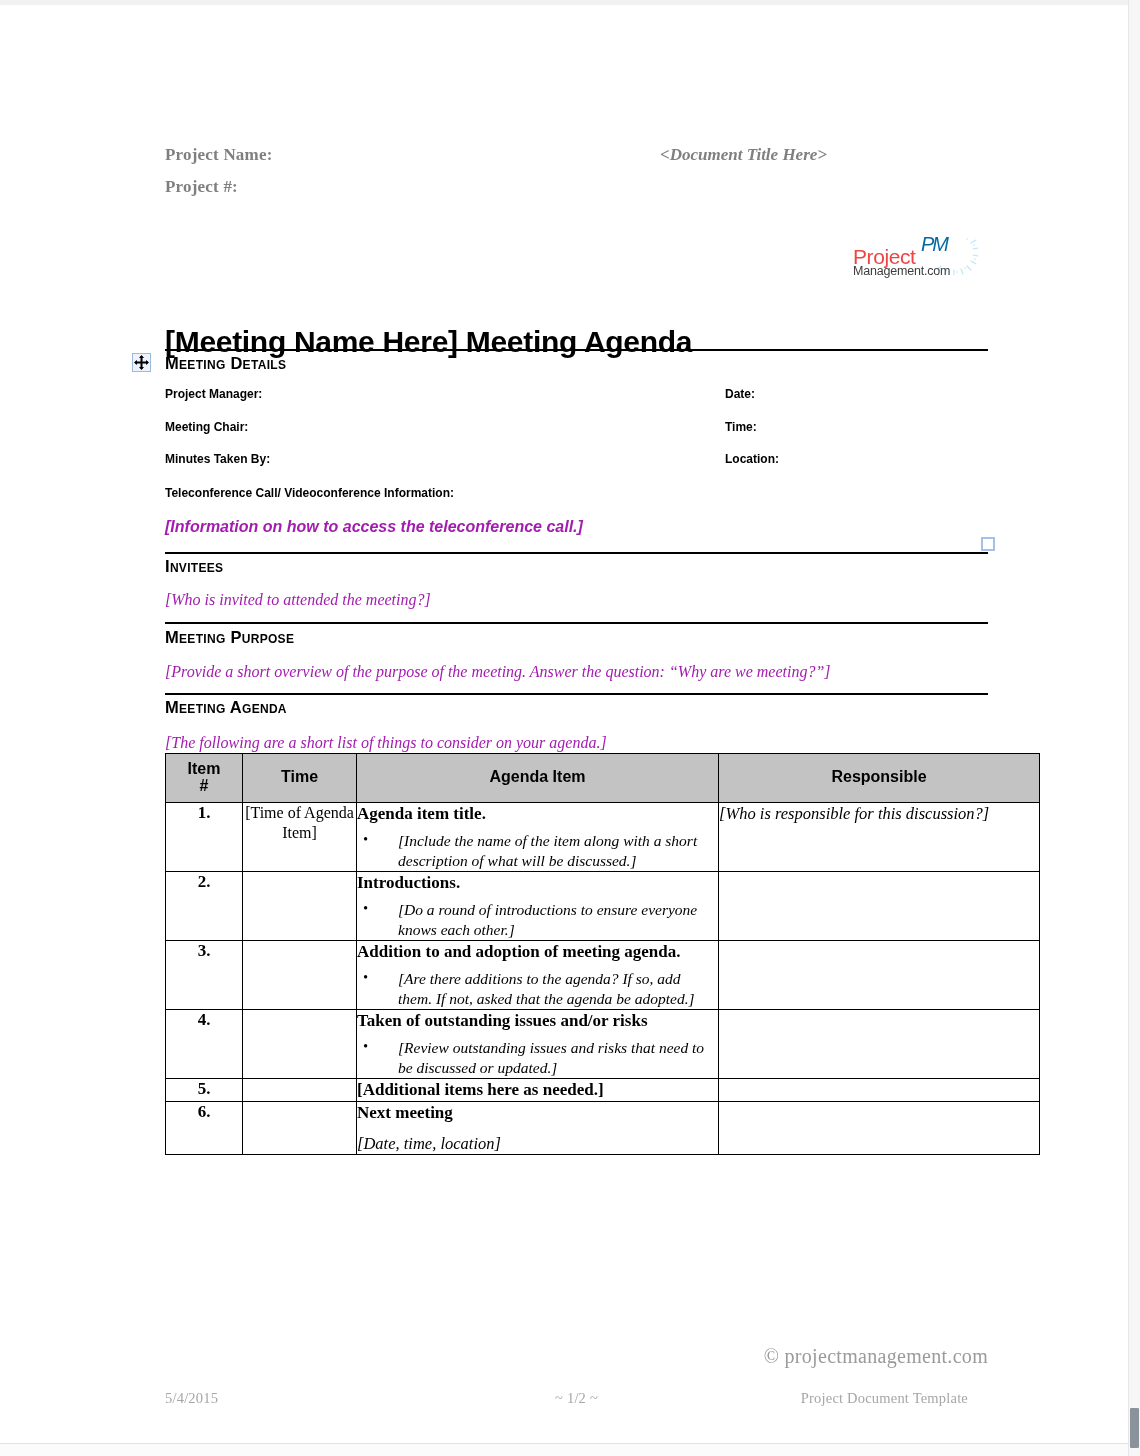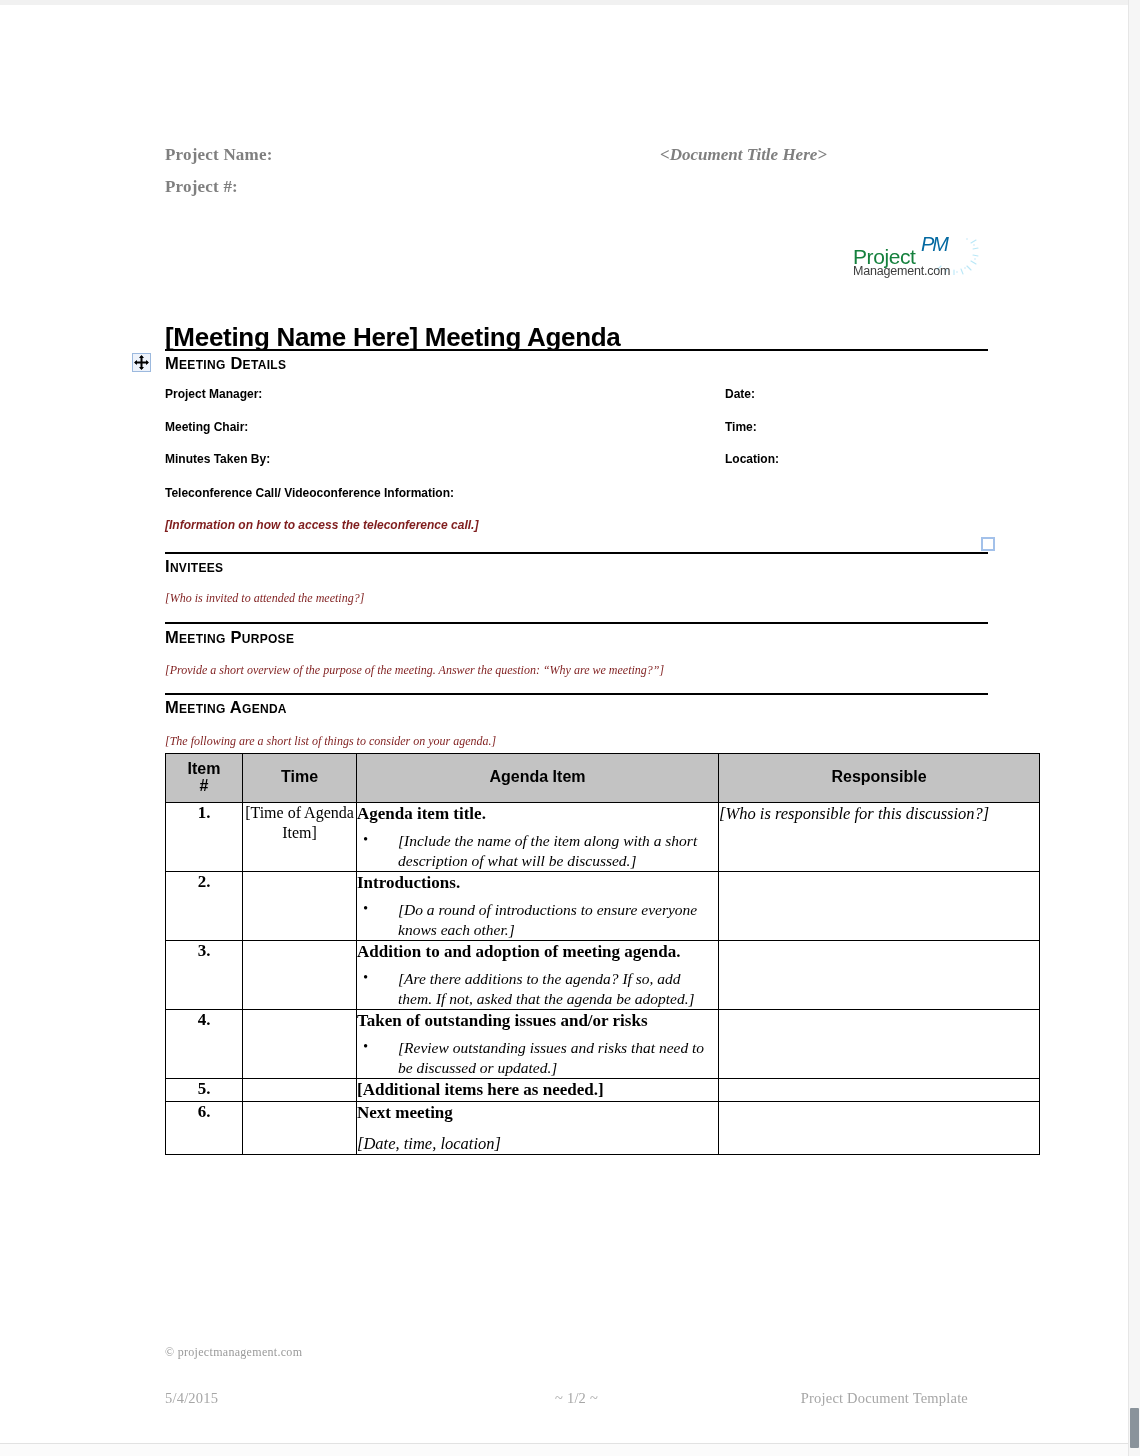--- a/index.html
+++ b/index.html
@@ -110,21 +110,21 @@
     top: 228px;
     width: 130px;
     height: 48px;
   }
   .logo-project {
     position: absolute;
     left: 0;
     top: 12px;
     font-family: "Liberation Sans", sans-serif;
     font-size: 21px;
-    color: #15803d;
+    color: #ef4444;
     letter-spacing: -0.4px;
   }
   .logo-pm {
     position: absolute;
     left: 68px;
     top: 0px;
     font-family: "Liberation Sans", sans-serif;
     font-size: 20px;
     color: #0369a1;
     letter-spacing: -2px;
@@ -149,21 +149,21 @@
     letter-spacing: -0.2px;
   }
 
   
   .doc-title {
     position: absolute;
     left: 0;
     top: 300px;
     font-family: "Liberation Sans", "DejaVu Sans", sans-serif;
     font-weight: bold;
-    font-size: 26px;
+    font-size: 30px;
     color: #000000;
     letter-spacing: -0.3px;
     white-space: nowrap;
   }
 
   
   .rule {
     position: absolute;
     left: 0;
     width: 823px;
@@ -191,22 +191,22 @@
     color: #000000;
     white-space: nowrap;
   }
   .field-right { left: 560px; }
 
   .italic-note {
     position: absolute;
     left: 0;
     font-family: "Liberation Serif", "DejaVu Serif", serif;
     font-style: italic;
-    font-size: 12px;
-    color: #7f1d1d;
+    font-size: 16px;
+    color: #a21caf;
     white-space: nowrap;
   }
   .italic-note-bold {
     font-family: "Liberation Sans", "DejaVu Sans", sans-serif;
     font-weight: bold;
     font-style: italic;
   }
 
   
   .move-handle {
@@ -315,23 +315,23 @@
     font-size: 14px;
     line-height: 1.28;
   }
 
   
   .footer-copy {
     position: absolute;
     left: 0;
     top: 1340px;
     width: 823px;
-    text-align: left;
-    font-family: "Liberation Serif", "DejaVu Serif", serif;
-    font-size: 12px;
+    text-align: right;
+    font-family: "Liberation Serif", "DejaVu Serif", serif;
+    font-size: 20px;
     color: #9a9a9a;
     letter-spacing: 0.3px;
   }
   .footer-bar {
     position: absolute;
     left: 0;
     top: 1385px;
     width: 823px;
     height: 22px;
   }

